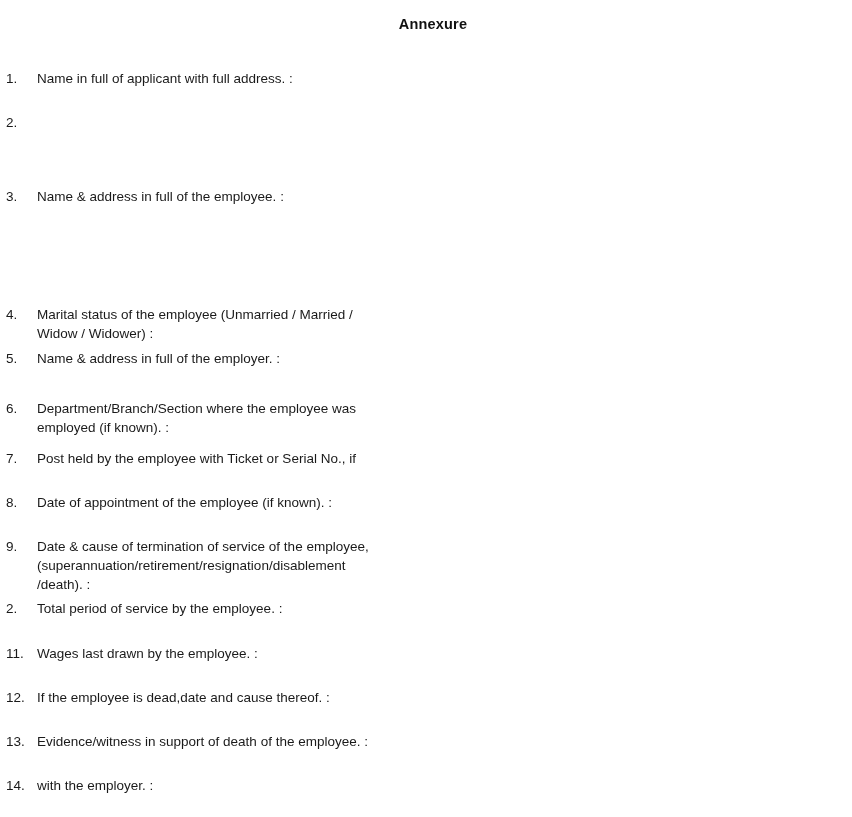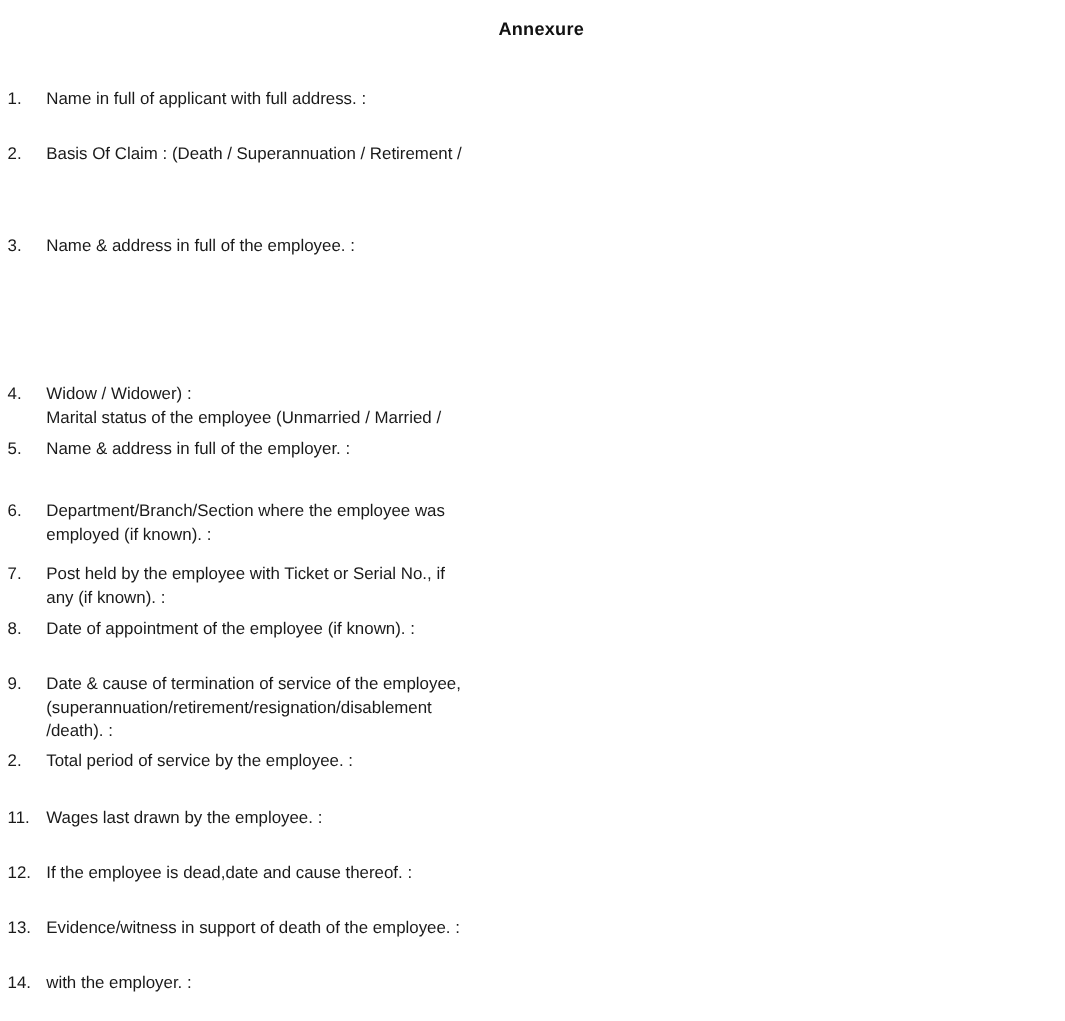--- a/index.html
+++ b/index.html
@@ -91,54 +91,52 @@
 
 <div class="item" style="top: 69px;">
       <div class="num">1.</div>
       <div class="body">
         <span class="line">Name in full of applicant with full address. :</span>
       </div>
     </div>
     <div class="item" style="top: 113px;">
       <div class="num">2.</div>
       <div class="body">
-        <span class="line">Basis Of Claim : (Death / Superannuation / Retirement /</span>
       </div>
     </div>
     <div class="item" style="top: 187px;">
       <div class="num">3.</div>
       <div class="body">
         <span class="line">Name &amp; address in full of the employee. :</span>
       </div>
     </div>
     <div class="item" style="top: 305px;">
       <div class="num">4.</div>
       <div class="body">
+        <span class="line">Marital status of the employee (Unmarried / Married /</span>
         <span class="line">Widow / Widower) :</span>
-        <span class="line">Marital status of the employee (Unmarried / Married /</span>
       </div>
     </div>
     <div class="item" style="top: 349px;">
       <div class="num">5.</div>
       <div class="body">
         <span class="line">Name &amp; address in full of the employer. :</span>
       </div>
     </div>
     <div class="item" style="top: 399px;">
       <div class="num">6.</div>
       <div class="body">
         <span class="line">Department/Branch/Section where the employee was</span>
         <span class="line">employed (if known). :</span>
       </div>
     </div>
     <div class="item" style="top: 449px;">
       <div class="num">7.</div>
       <div class="body">
         <span class="line">Post held by the employee with Ticket or Serial No., if</span>
-        <span class="line">any (if known). :</span>
       </div>
     </div>
     <div class="item" style="top: 493px;">
       <div class="num">8.</div>
       <div class="body">
         <span class="line">Date of appointment of the employee (if known). :</span>
       </div>
     </div>
     <div class="item" style="top: 537px;">
       <div class="num">9.</div>

